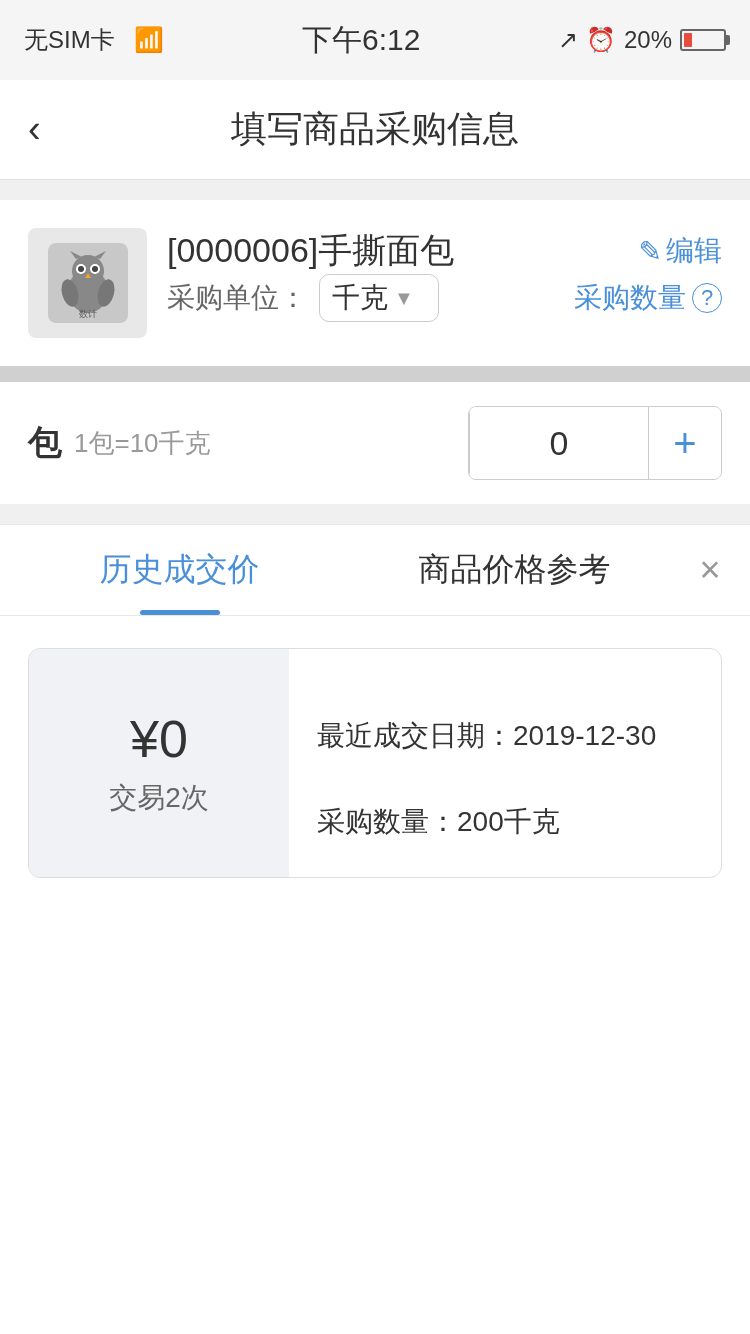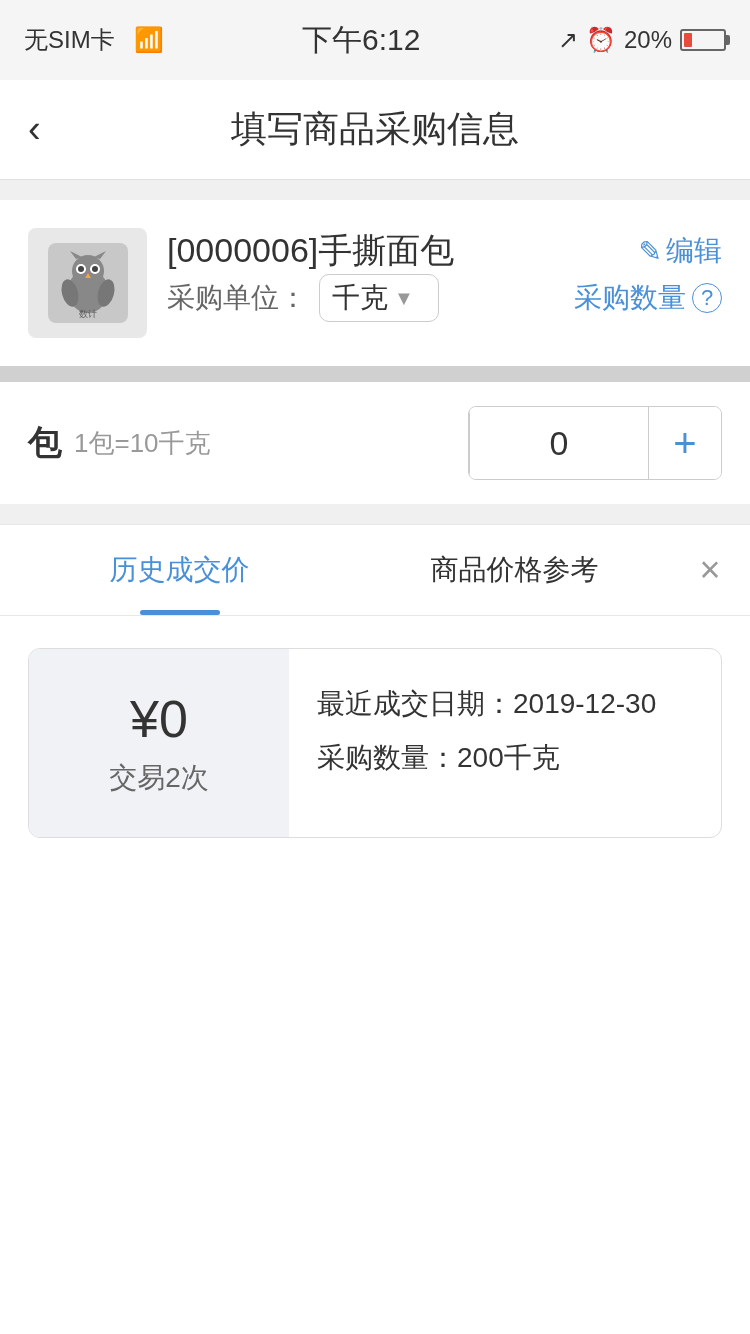--- a/index.html
+++ b/index.html
@@ -244,21 +244,21 @@
       border-bottom: 1px solid #e8e8e8;
       position: relative;
     }
     .tab-item {
       flex: 1;
       height: 90px;
       display: flex;
       flex-direction: column;
       align-items: center;
       justify-content: center;
-      font-size: 28px;
+      font-size: 32px;
       cursor: pointer;
       position: relative;
       margin-left: 24px;
     }
     .tab-item.active { color: #4a90d9; font-weight: 500; }
     .tab-item.inactive { color: #333; }
     .tab-underline {
       position: absolute;
       bottom: 0;
       left: 50%;
@@ -312,20 +312,21 @@
     .price-right {
       flex: 1;
       padding: 36px 28px;
       display: flex;
       flex-direction: column;
       gap: 16px;
     }
     .price-detail-row {
       font-size: 28px;
       color: #333;
+      margin-top: 32px;
     }
 
     
     .bottom-space {
       background: #fff;
       flex: 1;
       min-height: 600px;
     }
   </style>
 </head>

